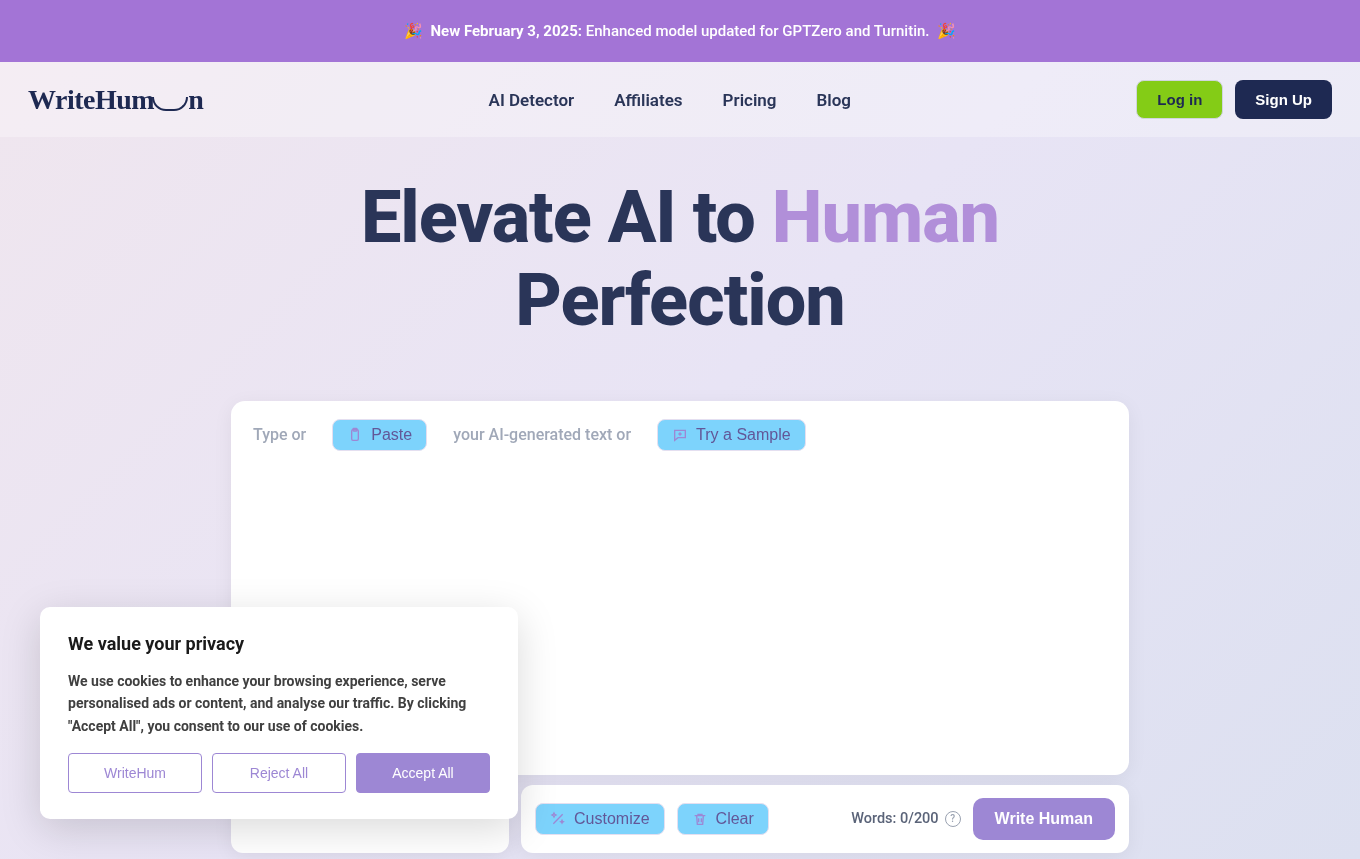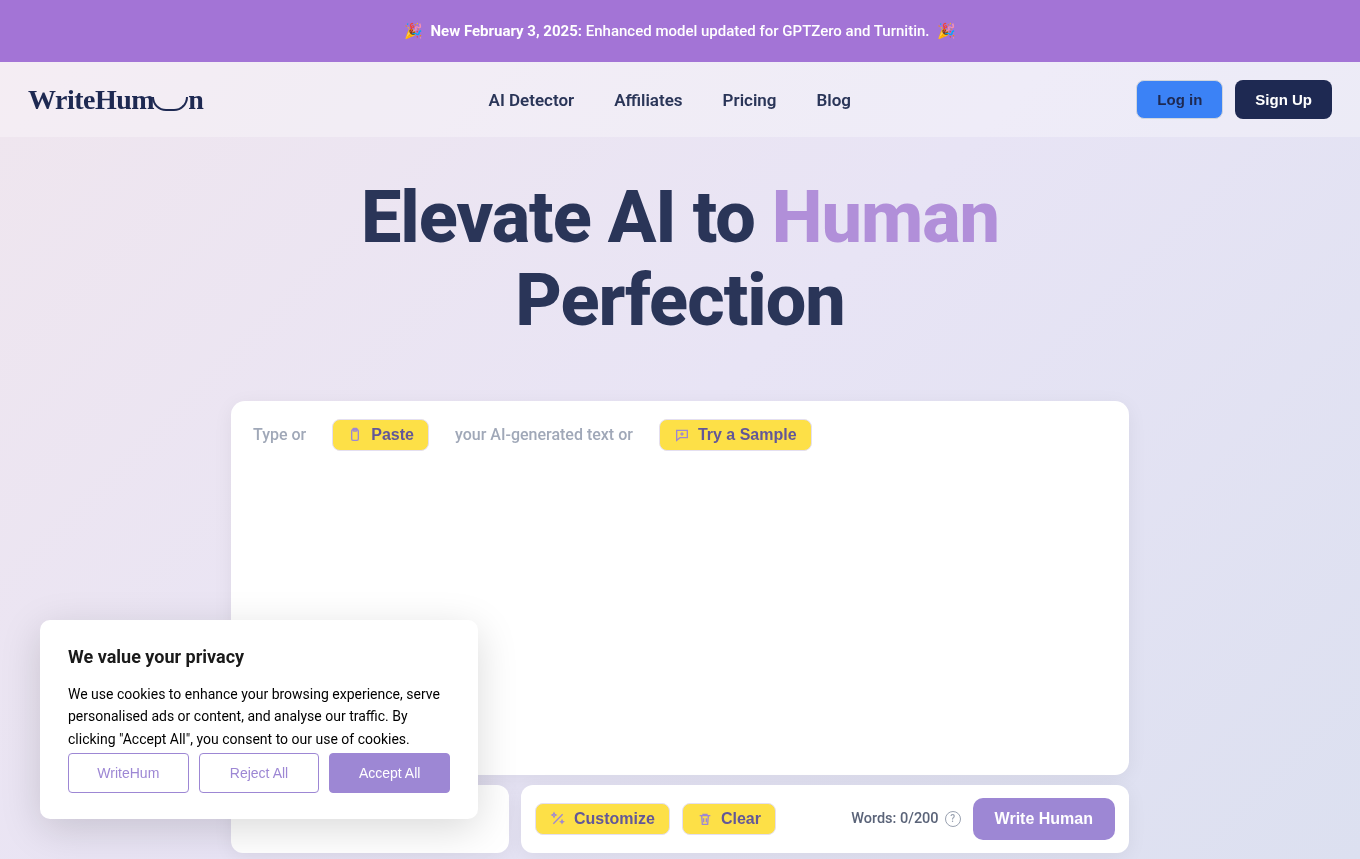--- a/index.html
+++ b/index.html
@@ -52,21 +52,21 @@
     }
     .nav-links a {
       color: #2a3558;
       text-decoration: none;
       font-weight: 600;
       font-size: 17px;
       cursor: pointer;
     }
     .nav-buttons { display: flex; gap: 12px; }
     .btn-login {
-      background: #3b82f6;
+      background: #84cc16;
       border: 1px solid #d0d5dd;
       color: #1e2952;
       padding: 10px 20px;
       border-radius: 8px;
       font-weight: 600;
       font-size: 15px;
       cursor: pointer;
     }
     .btn-signup {
       background: #1e2952;
@@ -115,26 +115,26 @@
     }
     .prompt-text {
       color: #a0a8b8;
       font-size: 16px;
       font-weight: 500;
     }
     .chip-btn {
       display: inline-flex;
       align-items: center;
       gap: 8px;
-      background: #fde047;
+      background: #7dd3fc;
       border: 1px solid #e4dff0;
       padding: 6px 14px;
       border-radius: 8px;
       color: #625798;
-      font-weight: 700;
+      font-weight: 400;
       font-size: 16px;
       cursor: pointer;
     }
     .chip-icon { width: 16px; height: 16px; display: inline-flex; }
     
     .toolbar-row {
       display: flex;
       gap: 12px;
       width: 898px;
       margin: 10px auto 0;
@@ -187,35 +187,36 @@
       font-size: 16px;
       cursor: pointer;
     }
     
     .cookie-banner {
       position: fixed;
       bottom: 40px;
       left: 40px;
       background: white;
       border-radius: 10px;
-      width: 438px;
+      width: 478px;
       padding: 26px 28px;
       box-shadow: 0 10px 40px rgba(0,0,0,0.15);
     }
     .cookie-banner h3 {
       font-size: 18px;
       font-weight: 700;
       color: #1a1a1a;
       margin-bottom: 16px;
     }
     .cookie-banner p {
       font-size: 14px;
-      color: #000000;
+      color: #404040;
       line-height: 1.6;
-      margin-bottom: 3px;
+      margin-bottom: 16px;
+      font-weight: bold;
     }
     .cookie-buttons {
       display: flex;
       gap: 10px;
     }
     .cookie-btn {
       flex: 1;
       padding: 11px 0;
       border-radius: 4px;
       font-weight: 500;

